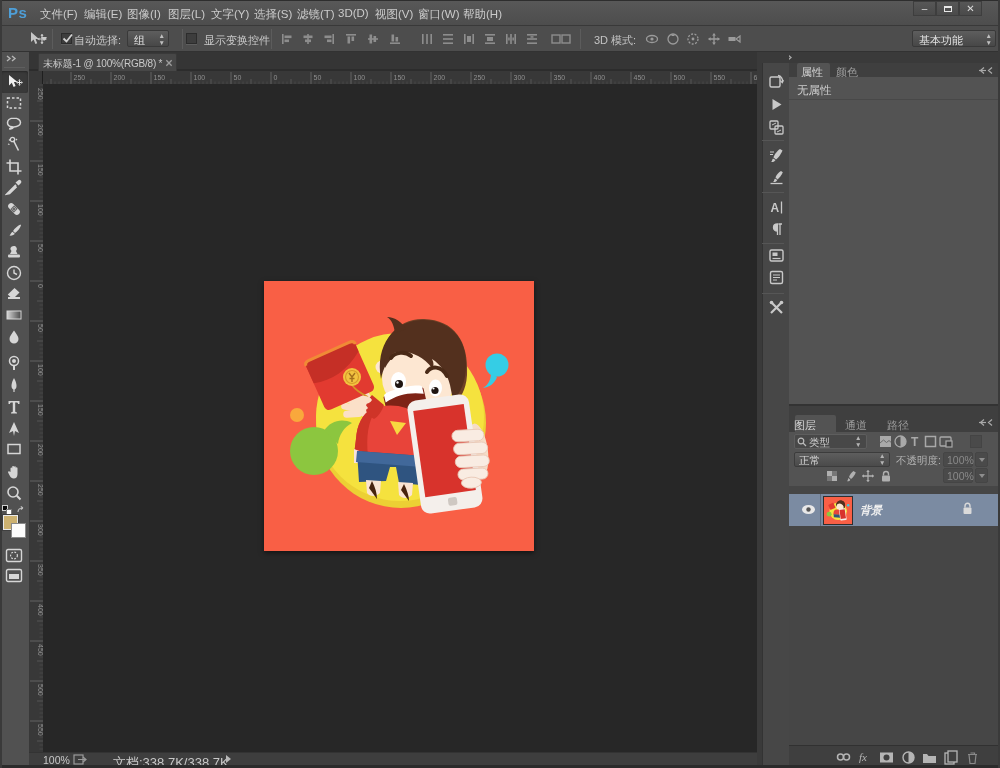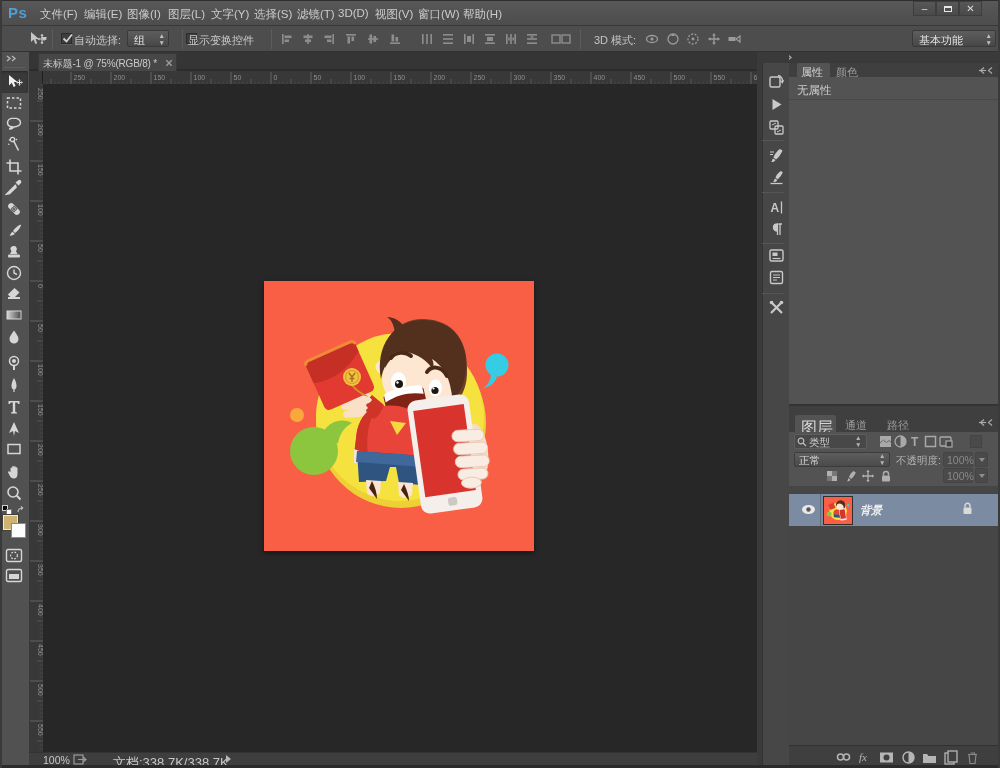--- a/index.html
+++ b/index.html
@@ -46,21 +46,21 @@
       <svg class="abs" style="left:61px;top:6px" width="13" height="13" viewBox="0 0 13 13">
         <path d="M2.5 6.5 L5.5 9.5 L11 2.5" stroke="#d0d0d0" stroke-width="1.8" fill="none"></path>
       </svg>
       <div class="otext" style="left:74px">自动选择:</div>
       <div class="abs" style="left:127px;top:4px;width:42px;height:17px;background:linear-gradient(#5e5e5e,#474747);border:1px solid #393939;border-radius:2px">
         <span style="position:absolute;left:6px;top:2px;font-size:11px;color:#e0e0e0">组</span>
         <span style="position:absolute;right:3px;top:2px;font-size:6.5px;color:#c0c0c0;line-height:6.5px">▲<br>▼</span>
       </div>
       <div class="osep" style="left:182px"></div>
       <div class="abs" style="left:186px;top:7px;width:11px;height:11px;background:#3d3d3d;border:1px solid #2c2c2c;box-shadow:0 1px 0 #5e5e5e"></div>
-      <div class="otext" style="left:188px">显示变换控件</div>
+      <div class="otext" style="left:204px">显示变换控件</div>
       <div class="osep" style="left:271px"></div>
       <svg class="abs" style="left:281px;top:7px" width="12" height="12" viewBox="0 0 12 12">
         <rect x="1" y="1" width="1.6" height="10" fill="#8d8d8d"></rect>
         <rect x="3.5" y="2.5" width="7" height="2.6" fill="#8d8d8d"></rect>
         <rect x="3.5" y="6.5" width="4.5" height="2.6" fill="#8d8d8d"></rect>
       </svg>
       <svg class="abs" style="left:302px;top:7px" width="12" height="12" viewBox="0 0 12 12">
         <rect x="5.2" y="1" width="1.6" height="10" fill="#8d8d8d"></rect>
         <rect x="1.5" y="2.5" width="9" height="2.6" fill="#8d8d8d"></rect>
         <rect x="3" y="6.5" width="6" height="2.6" fill="#8d8d8d"></rect>
@@ -253,21 +253,21 @@
         <circle cx="9" cy="7.5" r="3.4" fill="none" stroke="#d6d6d6" stroke-width="1.2" stroke-dasharray="1.8 1.4"></circle>
       </svg>
       <svg class="abs" style="left:5px;top:516px" width="18" height="15" viewBox="0 0 18 15">
         <rect x="1.5" y="1.5" width="15" height="12" rx="1.5" fill="none" stroke="#d6d6d6" stroke-width="1.4"></rect>
         <rect x="4" y="6" width="10" height="5" fill="#d6d6d6"></rect>
       </svg>
     </div>
 <div id="canvasarea">
       <div class="abs" style="left:0;top:0;width:728px;height:19px;background:#353535;border-bottom:2px solid #2c2c2c"></div>
       <div class="abs" style="left:9px;top:1px;width:139px;height:18px;background:#474747;border:1px solid #393939;border-bottom:none;border-radius:2px 2px 0 0"></div>
-      <div class="abs" style="left:14px;top:5px;font-size:10px;color:#c9c9c9;letter-spacing:-0.2px">未标题-1 @ 75%(RGB/8) *</div>
+      <div class="abs" style="left:14px;top:5px;font-size:10px;color:#c9c9c9;letter-spacing:-0.2px">未标题-1 @ 100%(RGB/8) *</div>
       <svg class="abs" style="left:136px;top:7px" width="8" height="8" viewBox="0 0 9 9">
         <path d="M1.5 1.5 L7.5 7.5 M7.5 1.5 L1.5 7.5" stroke="#9d9d9d" stroke-width="1.5"></path>
       </svg>
       <div class="abs" style="left:0;top:19px;width:728px;height:13px;background:#383838;border-bottom:1px solid #1f1f1f"></div>
       <div class="abs" style="left:0;top:19px;width:14px;height:695px;background:#383838;border-right:1px solid #1f1f1f"></div>
       <svg class="abs" style="left:14px;top:19px" width="714" height="13" viewBox="0 0 714 13">
         <rect width="714" height="13" fill="#383838"></rect>
         <line x1="0" y1="10.5" x2="0" y2="13" stroke="#474747" stroke-width="1"></line>
         <line x1="4" y1="10.5" x2="4" y2="13" stroke="#474747" stroke-width="1"></line>
         <line x1="8" y1="8" x2="8" y2="13" stroke="#555" stroke-width="1"></line>
@@ -806,21 +806,21 @@
         <path d="M5 0.5 l-3.5 3 l3.5 3 M13 0.5 l-3.5 3 l3.5 3" stroke="#a9a9a9" stroke-width="1.2" fill="none"></path>
         <path d="M0 3.5 h7" stroke="#a9a9a9" stroke-width="1.2"></path>
       </svg>
       <div class="abs" style="left:32px;top:25px;width:211px;height:327px;background:#535353"></div>
       <div class="abs" style="left:40px;top:31px;font-size:11.5px;color:#cccccc">无属性</div>
       <div class="abs" style="left:32px;top:47px;width:211px;height:1px;background:#484848"></div>
       <div class="abs" style="left:32px;top:352px;width:211px;height:2px;background:#333"></div>
       <div class="abs" style="left:32px;top:354px;width:211px;height:6px;background:#3f3f3f"></div>
       <div class="abs" style="left:32px;top:360px;width:211px;height:20px;background:#3f3f3f"></div>
       <div class="abs" style="left:38px;top:363px;width:41px;height:17px;background:#535353;border-radius:2px 2px 0 0"></div>
-      <div class="abs" style="left:44px;top:366px;font-size:16px;color:#d6d6d6">图层</div>
+      <div class="abs" style="left:37px;top:366px;font-size:11px;color:#d6d6d6">图层</div>
       <div class="abs" style="left:88px;top:366px;font-size:11px;color:#9b9b9b">通道</div>
       <div class="abs" style="left:130px;top:366px;font-size:11px;color:#9b9b9b">路径</div>
       <svg class="abs" style="left:222px;top:367px" width="14" height="7" viewBox="0 0 14 7">
         <path d="M5 0.5 l-3.5 3 l3.5 3 M13 0.5 l-3.5 3 l3.5 3" stroke="#a9a9a9" stroke-width="1.2" fill="none"></path>
         <path d="M0 3.5 h7" stroke="#a9a9a9" stroke-width="1.2"></path>
       </svg>
       <div class="abs" style="left:32px;top:380px;width:211px;height:333px;background:#535353"></div>
       <div class="abs" style="left:37px;top:382px;width:73px;height:15px;background:#484848;border:1px solid #5e5e5e;border-radius:2px"></div>
       <svg class="abs" style="left:40px;top:385px" width="10" height="10" viewBox="0 0 10 10">
         <circle cx="4" cy="4" r="2.8" fill="none" stroke="#bbb" stroke-width="1.2"></circle>

